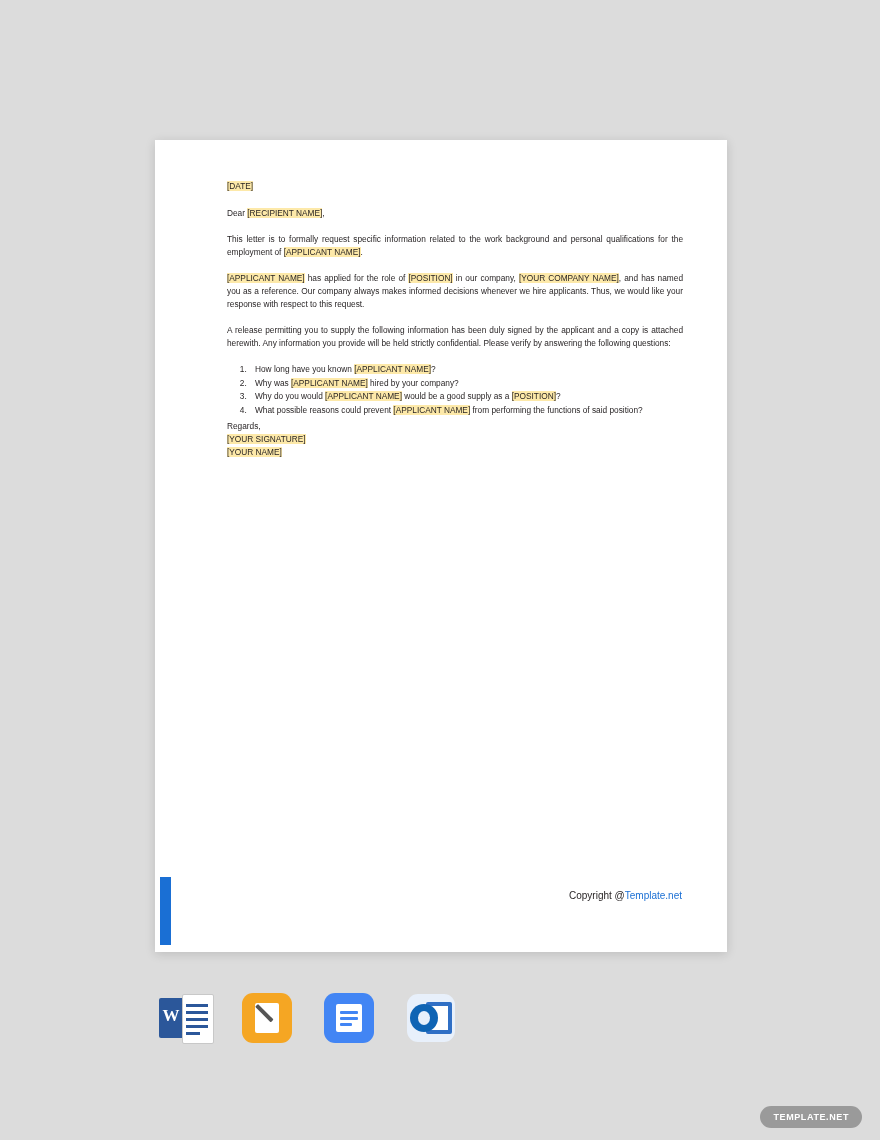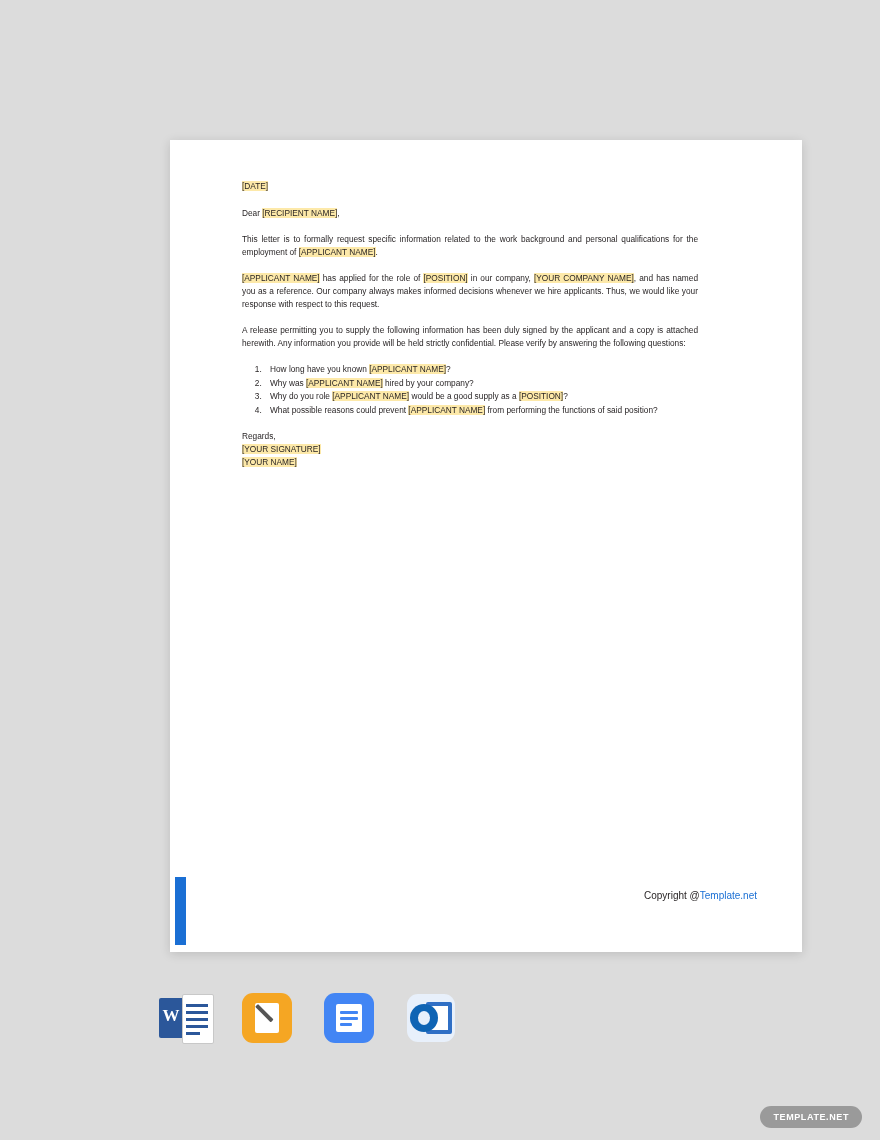--- a/index.html
+++ b/index.html
@@ -11,23 +11,23 @@
     height: 1140px;
     background: #dcdcdc;
     font-family: "Liberation Sans", sans-serif;
     position: relative;
     overflow: hidden;
   }
 
   
   .page {
     position: absolute;
-    left: 170px;
+    left: 155px;
     top: 140px;
-    width: 632px;
+    width: 572px;
     height: 812px;
     background: #ffffff;
     box-shadow: 0 2px 10px rgba(0,0,0,0.14);
   }
 
   .doc-body {
     position: absolute;
     left: 72px;
     top: 40px;
     width: 456px;
@@ -51,21 +51,21 @@
 
   .date-line {
     margin: 0 0 14px 0;
   }
 
   .salutation {
     margin: 0 0 13px 0;
   }
 
   ol.questions {
-    margin: 0 0 13px 0;
+    margin: 0 0 3px 0;
     padding-left: 22px;
     list-style-type: decimal;
   }
   ol.questions li {
     margin: 0 0 0.5px 0;
     padding-left: 6px;
     text-align: left;
   }
 
   .gap-regards {
@@ -269,21 +269,21 @@
 
     <p class="para"><span>This letter is to formally request specific information related to the work background and personal qualifications for the employment of </span><span class="hl">[APPLICANT NAME]</span><span>.</span></p>
 
     <p class="para"><span class="hl">[APPLICANT NAME]</span><span> has applied for the role of </span><span class="hl">[POSITION]</span><span> in our company, </span><span class="hl">[YOUR COMPANY NAME]</span><span>, and has named you as a reference. Our company always makes informed decisions whenever we hire applicants. Thus, we would like your response with respect to this request.</span></p>
 
     <p class="para">A release permitting you to supply the following information has been duly signed by the applicant and a copy is attached herewith. Any information you provide will be held strictly confidential. Please verify by answering the following questions:</p>
 
     <ol class="questions">
       <li><span>How long have you known </span><span class="hl">[APPLICANT NAME]</span><span>?</span></li>
       <li><span>Why was </span><span class="hl">[APPLICANT NAME]</span><span> hired by your company?</span></li>
-      <li><span>Why do you role </span><span class="hl">[APPLICANT NAME]</span><span> would be a good supply as a </span><span class="hl">[POSITION]</span><span>?</span></li>
+      <li><span>Why do you would </span><span class="hl">[APPLICANT NAME]</span><span> would be a good supply as a </span><span class="hl">[POSITION]</span><span>?</span></li>
       <li><span>What possible reasons could prevent </span><span class="hl">[APPLICANT NAME]</span><span> from performing the functions of said position?</span></li>
     </ol>
 
 
     <p class="tight gap-regards">Regards,</p>
 
     <p class="tight gap-sign"><span class="hl">[YOUR SIGNATURE]</span></p>
 
     <p class="tight gap-name"><span class="hl">[YOUR NAME]</span></p>
 

